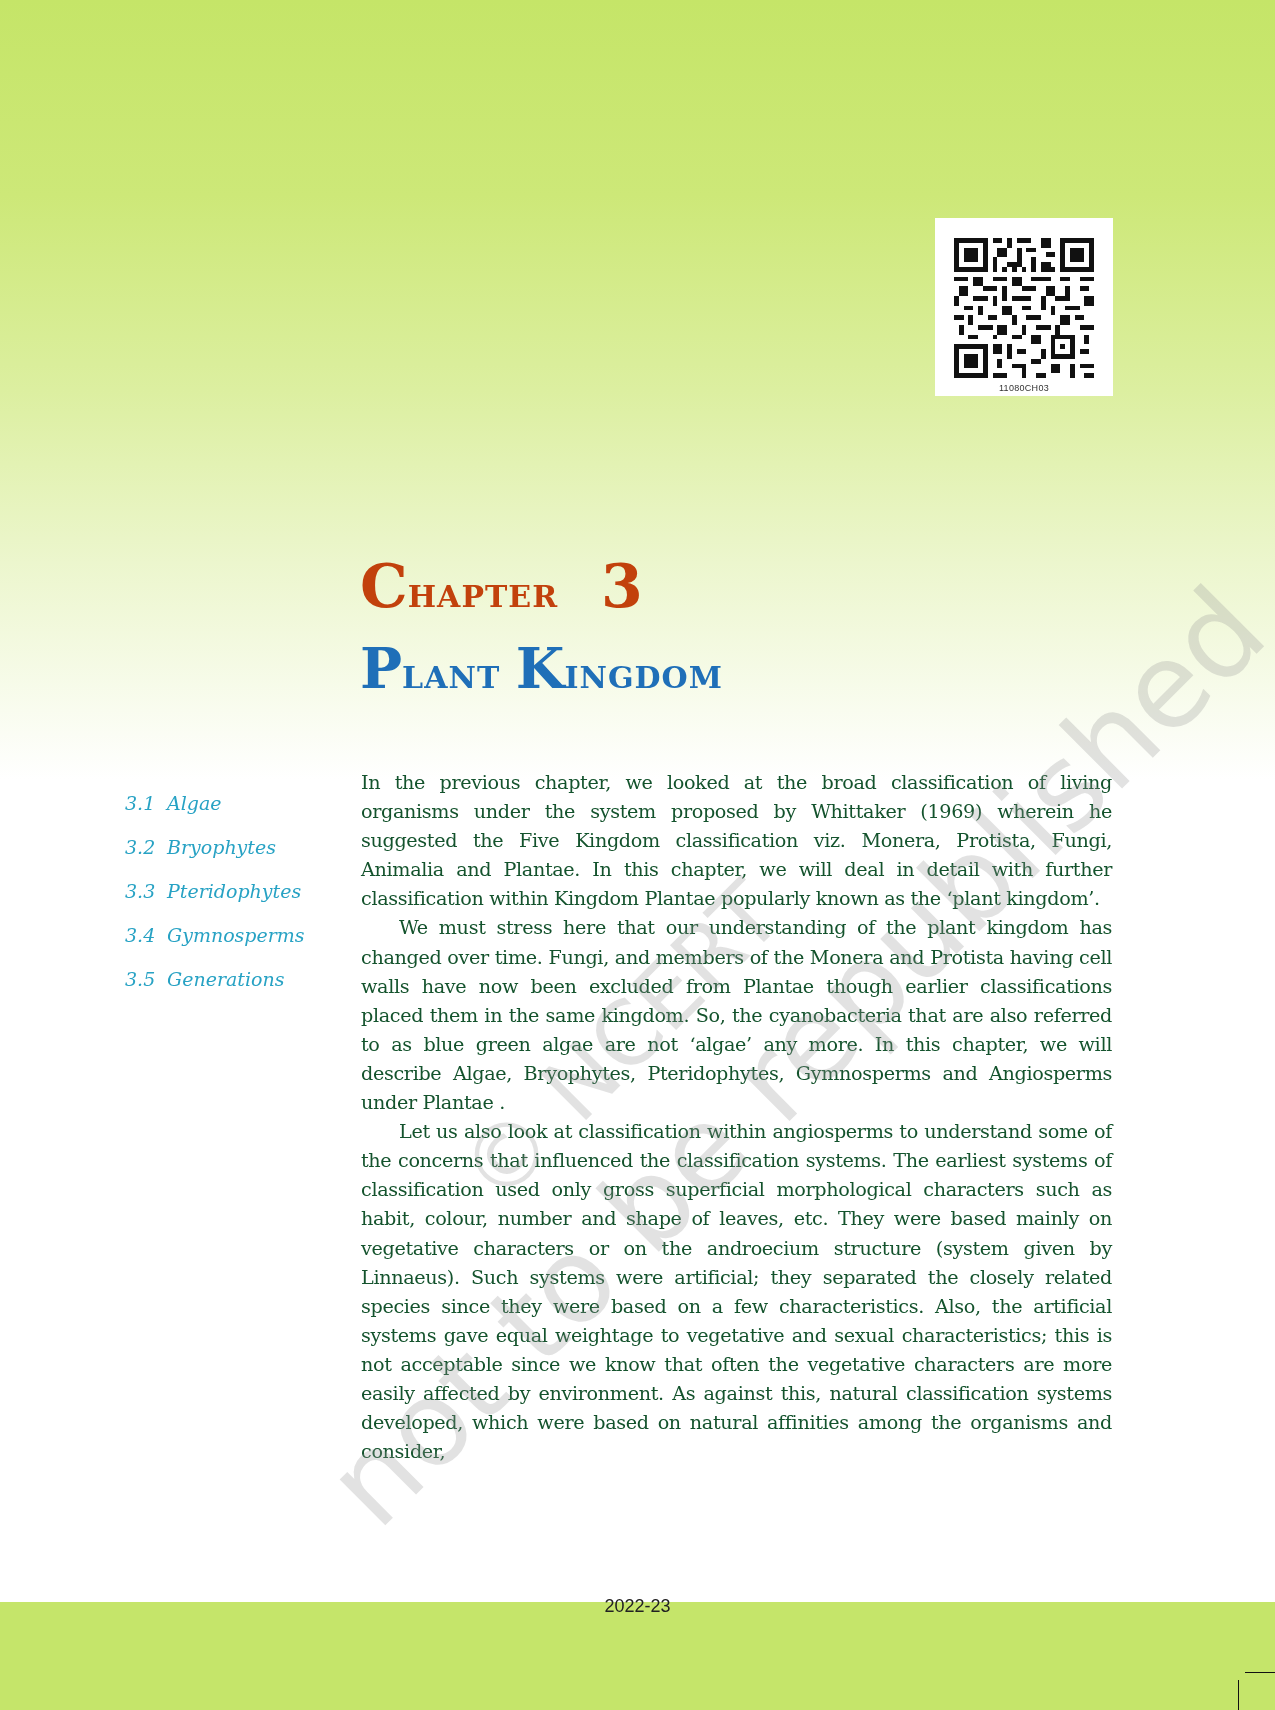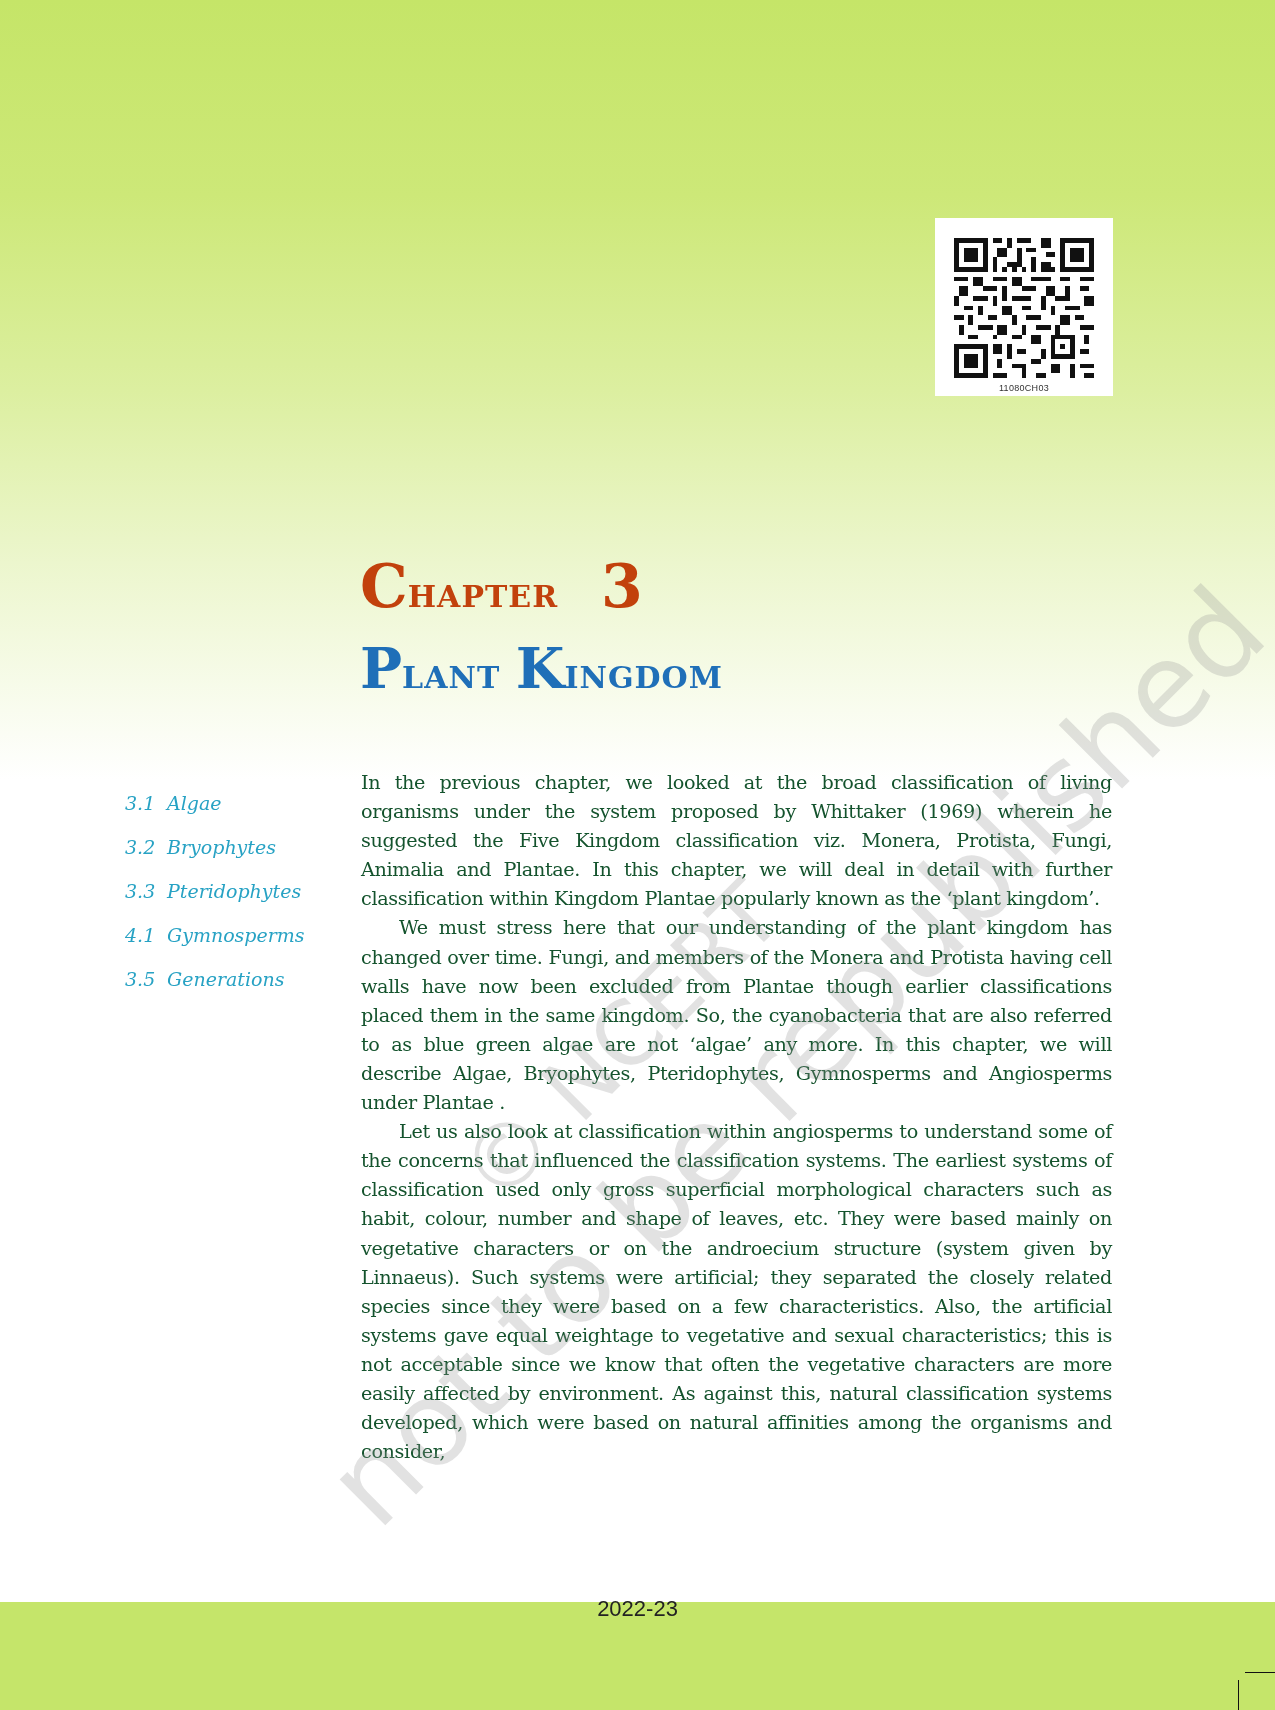--- a/index.html
+++ b/index.html
@@ -11,21 +11,21 @@
   .top-gradient {
     position: absolute; left: 0; top: 0; width: 1275px; height: 780px;
     background: linear-gradient(to bottom, #c5e568 0%, #cde878 25%, #dcefa0 50%, #ecf6cd 72%, #ffffff 100%);
   }
   .footer-band {
     position: absolute; left: 0; top: 1602px; width: 1275px; height: 108px;
     background: #c5e56a;
   }
   .footer-year {
     position: absolute; top: 1596px; left: 0; width: 1275px; text-align: center;
-    font-family: "Liberation Sans", sans-serif; font-size: 22px; color: #222;
+    font-family: "Liberation Sans", sans-serif; font-size: 18px; color: #222;
   }
   .crop-mark-h { position: absolute; left: 1245px; top: 1672px; width: 30px; height: 1px; background: #111; }
   .crop-mark-v { position: absolute; left: 1238px; top: 1680px; width: 1px; height: 30px; background: #111; }
 
   .qr-box {
     position: absolute; left: 935px; top: 218px; width: 178px; height: 178px;
     background: #ffffff;
   }
   .qr-box svg { position: absolute; left: 19px; top: 20px; }
   .qr-code-label {
@@ -191,21 +191,21 @@
   <div class="toc-item">
     <span class="toc-num">3.1</span><span class="toc-text">Algae</span>
   </div>
   <div class="toc-item">
     <span class="toc-num">3.2</span><span class="toc-text">Bryophytes</span>
   </div>
   <div class="toc-item">
     <span class="toc-num">3.3</span><span class="toc-text">Pteridophytes</span>
   </div>
   <div class="toc-item">
-    <span class="toc-num">4.1</span><span class="toc-text">Gymnosperms</span>
+    <span class="toc-num">3.4</span><span class="toc-text">Gymnosperms</span>
   </div>
   <div class="toc-item">
     <span class="toc-num">3.5</span><span class="toc-text">Generations</span>
   </div>
 </div>
 
 <div class="body-text">
   <p>In the previous chapter, we looked at the broad classification of living organisms under the system proposed by Whittaker (1969) wherein he suggested the Five Kingdom classification viz. Monera, Protista, Fungi, Animalia and Plantae.  In this chapter, we will deal in detail with further classification within Kingdom Plantae popularly known as the ‘plant kingdom’.</p>
   <p class="indent">We must stress here that our understanding of the plant kingdom has changed over time. Fungi, and members of the Monera and Protista having cell walls have now been excluded from Plantae though earlier classifications placed them in the same kingdom.  So, the cyanobacteria that are also referred to as blue green algae are not ‘algae’ any more.  In this chapter, we will describe Algae, Bryophytes, Pteridophytes, Gymnosperms and Angiosperms under Plantae .</p>
   <p class="indent"><span>Let us also look at classification within angiosperms to understand some of the concerns  that influenced the classification systems. The earliest systems of classification used only gross superficial morphological characters such as habit, colour, number and shape of leaves, etc.  They were based mainly on vegetative characters or on the androecium structure (system given by Linnaeus). Such systems were </span><b>artificial;</b><span> they separated the closely related species since they were based on a few characteristics. Also, the artificial systems gave equal weightage to vegetative and sexual characteristics; this is not acceptable since we know that often the vegetative characters are more easily affected by environment. As against this, </span><b>natural classification systems</b><span> developed, which were based on natural affinities among the organisms and consider,</span></p>

